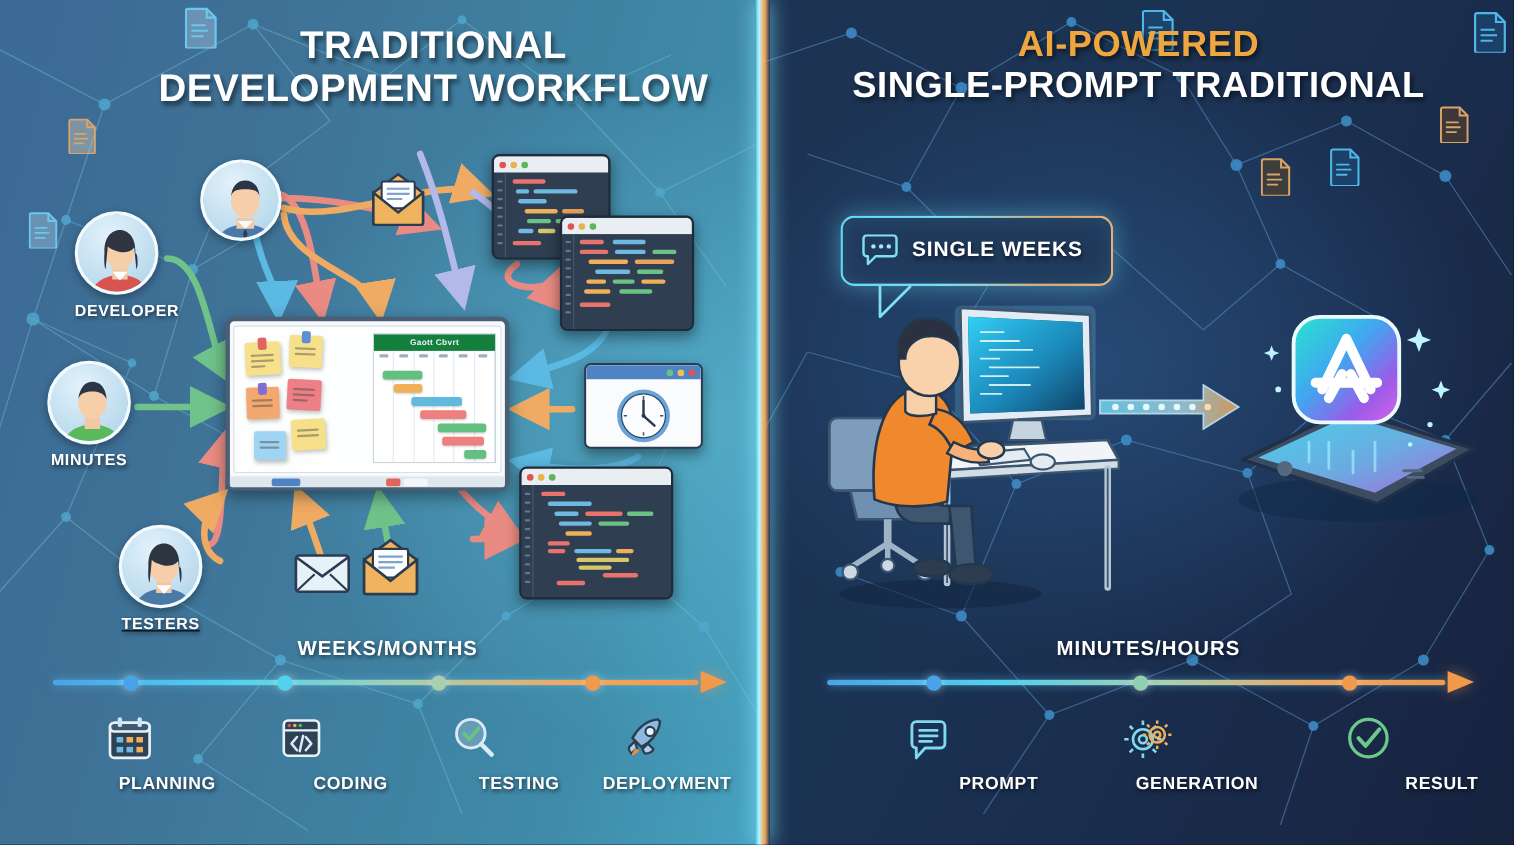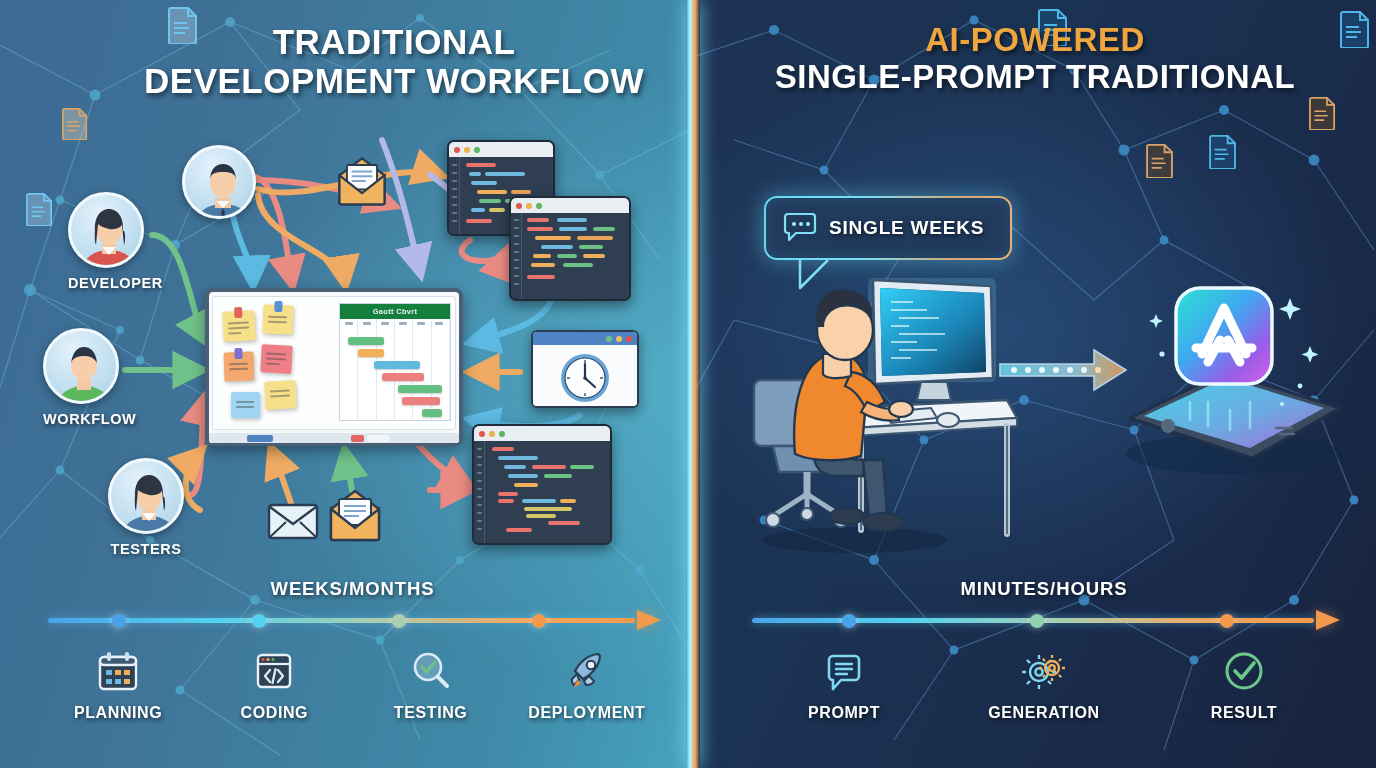--- a/index.html
+++ b/index.html
@@ -49,21 +49,21 @@
   
   .person { position:absolute; z-index:18; }
   .avatar { width:76px; height:76px; border-radius:50%;
             background:radial-gradient(circle at 40% 28%, #e3f2fb 0%, #bcdcee 68%, #a4cfe6 100%);
             border:3px solid #f3fafd; box-shadow:0 3px 9px rgba(0,0,0,.35);
             overflow:hidden; position:relative; }
   .person-label { margin-top:7px; text-align:center; color:#fff; font-size:14.5px;
                   font-weight:bold; letter-spacing:.6px; text-shadow:1px 2px 4px rgba(0,0,0,.6); }
   .p-dev { left:68px; top:192px; }
   .p-des { left:43px; top:328px; }
-  .p-tes { left:108px; top:458px; }
+  .p-tes { left:108px; top:477px;text-decoration:underline; }
   .p-mgr { left:182px; top:145px; }
   .p-mgr .avatar { width:74px; height:74px; }
 
   
   #whiteboard { position:absolute; left:205px; top:288px; width:258px; height:158px; z-index:16; }
   .wb-frame { position:absolute; inset:0; background:#f7fafc; border:4px solid #4a5e75;
               border-radius:8px; box-shadow:0 5px 14px rgba(0,0,0,.38); }
   .wb-inner { position:absolute; left:7px; top:8px; right:7px; bottom:16px;
               background:#fdfefe; border:1px solid #d7e0e8; border-radius:3px; overflow:hidden; }
   .wb-tray { position:absolute; left:4px; right:4px; bottom:3px; height:10px;
@@ -133,21 +133,21 @@
   .tl-track { position:relative; height:18px; }
   .tl-line { position:absolute; left:8px; right:30px; top:6px; height:5px; border-radius:3px;
              background:linear-gradient(90deg,#4aa3e8 0%,#52d2ef 28%,#a8cfb0 55%,#f0a861 80%,#f3994c 100%);
              box-shadow:0 0 9px rgba(90,190,240,.55); }
   .tl-head { position:absolute; right:4px; top:-2px; width:0; height:0;
              border-top:10px solid transparent; border-bottom:10px solid transparent;
              border-left:24px solid #f3994c; filter:drop-shadow(0 0 6px rgba(243,153,76,.5)); }
   .tl-dot { position:absolute; top:1.5px; width:14px; height:14px; border-radius:50%;
             box-shadow:0 0 9px rgba(255,255,255,.42); }
   .tl-steps { display:flex; margin-top:14px; }
-  .tl-step { flex:1; text-align:center; }
+  .tl-step { flex:1; text-align:right; }
   .tl-ico { height:54px; display:flex; align-items:center; justify-content:center; }
   .tl-lab { margin-top:6px; color:#fff; font-size:16px; font-weight:bold;
             letter-spacing:.6px; text-shadow:1px 2px 4px rgba(0,0,0,.65); }
 </style>
 </head>
 <body>
 
 <div id="stage">
 
   <div class="panel" id="left-panel">
@@ -293,21 +293,21 @@
 
     <div class="person p-des">
       <div class="avatar">
         <svg viewBox="0 0 76 76" width="76" height="76">
           <path d="M38 55 c-16 0-26 9-28 21 h56 c-2-12-12-21-28-21z" fill="#5cb85c"></path>
           <path d="M31 49 h14 v10 h-14z" fill="#f2c9a4"></path>
           <ellipse cx="38" cy="35" rx="13" ry="15" fill="#f7ceaa"></ellipse>
           <path d="M25 32 c2-12 7-16 13-16 s12 4 13 16 c-3-6-8-7-13-7 s-11 1-13 7z" fill="#2c3546"></path>
         </svg>
       </div>
-      <div class="person-label">WORKFLOW</div>
+      <div class="person-label">MINUTES</div>
     </div>
 
     <div class="person p-tes">
       <div class="avatar">
         <svg viewBox="0 0 76 76" width="76" height="76">
           <path d="M38 55 c-16 0-26 9-28 21 h56 c-2-12-12-21-28-21z" fill="#4a79a8"></path>
           <path d="M31 49 h14 v10 h-14z" fill="#f2c9a4"></path>
           <path d="M38 60 l-7-8 h14z" fill="#fbfdfe"></path>
           <ellipse cx="38" cy="35" rx="13" ry="15" fill="#f7ceaa"></ellipse>
           <path d="M24 36 c-1-16 7-22 14-22 s15 6 14 22 c2-3 3 10 1 14 l-2-20 c-3 4-9 5-13 4 s-9-3-11-5 l-2 21 c-2-4-1-17-1-14z" fill="#2e3440"></path>

